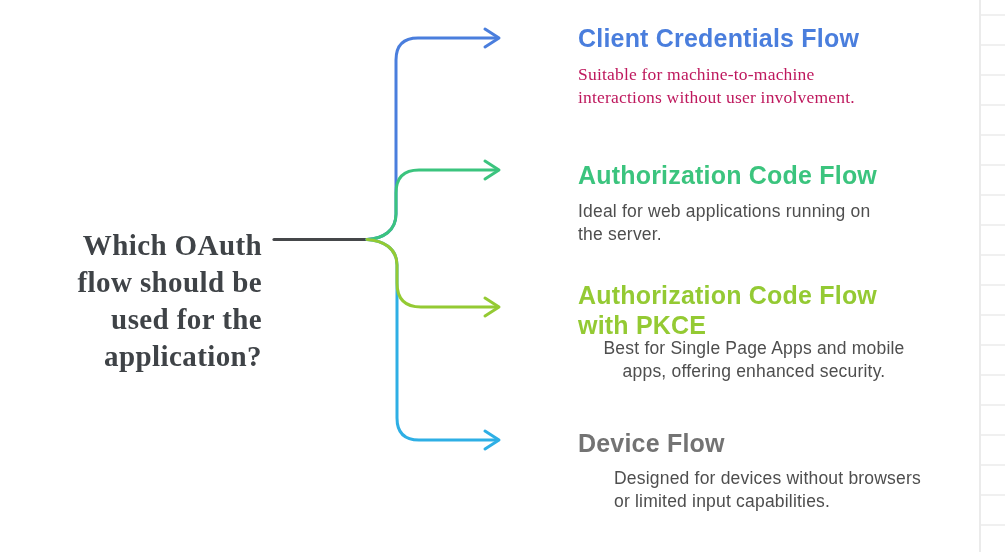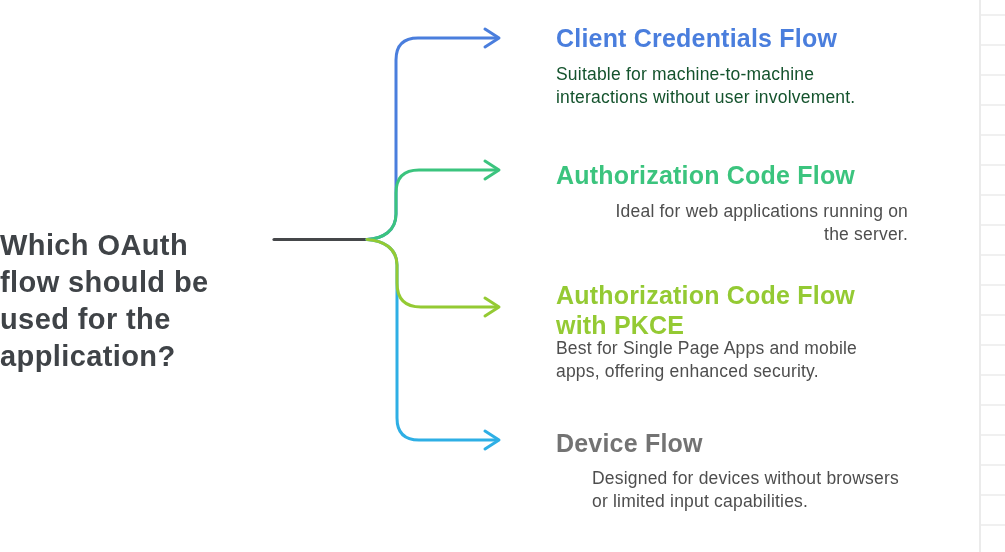--- a/index.html
+++ b/index.html
@@ -49,51 +49,52 @@
     stroke-linecap: round;
     stroke-linejoin: round;
   }
   svg.connectors line.trunk { stroke-width: 3.2; }
 
   .root-node {
     position: absolute;
     left: 0;
     top: 227px;
     width: 262px;
-    text-align: left;
+    text-align: right;
     font-weight: bold;
     font-size: 29px;
     line-height: 37px;
     letter-spacing: 0.4px;
     white-space: pre-line;
+    font-family: Liberation Serif, serif;
   }
 
   .branch {
     position: absolute;
-    left: 556px;
+    left: 578px;
     width: 352px;
   }
   .branch h2 {
     margin: 0;
     font-size: 25px;
     line-height: 30px;
     font-weight: bold;
     letter-spacing: 0.2px;
     white-space: pre-line;
   }
   .branch p {
     margin: 0;
     font-size: 17.5px;
     line-height: 23px;
     letter-spacing: 0.2px;
     white-space: pre-line;
   }
   .b1 { top: 23px; }   .b1 p { margin-top: 10px; }
   .b2 { top: 160px; }  .b2 p { margin-top: 10px; }
-  .b3 { top: 280px; }  .b3 p { margin-top: -3px; }
+  .b3 { top: 280px; }  .b3 p { margin-top: -3px; text-align: center; }
   .b4 { top: 428px; }  .b4 p { margin-top: 9px; margin-left: 36px; }
 </style>
 </head>
 <body>
 
 <div class="canvas">
 
   <div class="grid-strip"></div>
   <div class="grid-vline"></div>
 
@@ -114,27 +115,27 @@
     <path d="M 485 298 L 499 307 L 485 316" stroke="#94ca33"></path>
   </svg>
 
   <div class="root-node" style="color: rgb(63, 67, 71);">Which OAuth
 flow should be
 used for the
 application?</div>
 
   <div class="branch b1">
     <h2 style="color: rgb(74, 126, 221);">Client Credentials Flow</h2>
-    <p style="color: #14532d;">Suitable for machine-to-machine
+    <p style="color: #be185d; font-family: Liberation Serif, serif;">Suitable for machine-to-machine
 interactions without user involvement.</p>
   </div>
 
   <div class="branch b2">
     <h2 style="color: rgb(59, 196, 126);">Authorization Code Flow</h2>
-    <p style="color: rgb(78, 78, 78); text-align: right;">Ideal for web applications running on
+    <p style="color: rgb(78, 78, 78);">Ideal for web applications running on
 the server.</p>
   </div>
 
   <div class="branch b3">
     <h2 style="color: rgb(148, 202, 51);">Authorization Code Flow
 with PKCE</h2>
     <p style="color: rgb(78, 78, 78);">Best for Single Page Apps and mobile
 apps, offering enhanced security.</p>
   </div>
 

